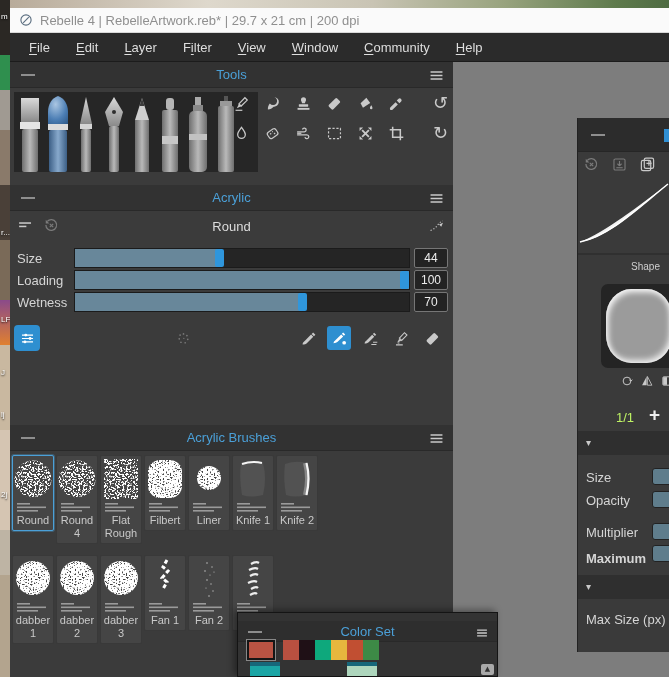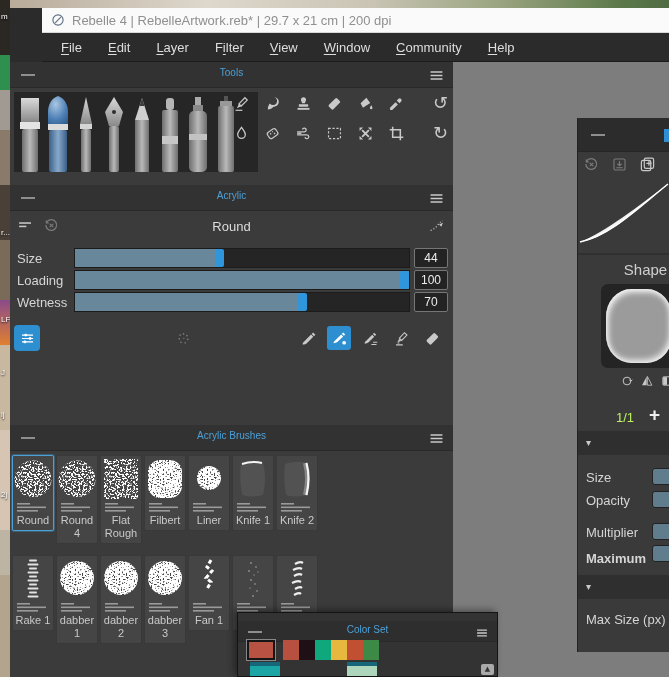--- a/index.html
+++ b/index.html
@@ -5,31 +5,31 @@
   html,body{margin:0;padding:0;background:#555;}
   *{box-sizing:border-box;font-family:"Liberation Sans",sans-serif;}
   #root{position:relative;width:669px;height:677px;overflow:hidden;background:#3a3a36;}
   
   .desk-top{position:absolute;left:10px;top:0;right:0;height:8px;
     background:linear-gradient(90deg,#b8ab9a,#ded8cc 30%,#c9c4b4 55%,#98a37e 75%,#5e7a4c 92%,#4e6b42);}
   .desk-left{position:absolute;left:0;top:0;width:10px;height:677px;}
   .desk-left .blk{width:10px;}
   .frag{position:absolute;left:1px;color:#fff;font-size:8px;text-shadow:0 1px 2px #000;}
   
-  #window{position:absolute;left:10px;top:8px;width:659px;height:669px;background:#2b2b2b;padding-left:32px;}
+  #window{position:absolute;left:10px;top:8px;width:659px;height:669px;background:#2b2b2b;}
   #titlebar{height:25px;background:#fafafa;display:flex;align-items:center;gap:7px;padding-left:9px;border-bottom:1px solid #d8d8d8;}
   #title-text{color:#8f8f8f;font-size:13px;white-space:nowrap;}
   #menubar{height:29px;background:#2b2b2b;display:flex;align-items:center;padding-left:6px;border-bottom:1px solid #1c1c1c;}
   .menu-item{color:#dedede;font-size:13px;padding:5px 13px;cursor:default;}
   .menu-item u{text-underline-offset:2px;}
   #canvasarea{position:absolute;left:443px;top:54px;right:0;bottom:0;background:#7d7d7d;}
   
   .panel{position:absolute;background:#3b3b3b;}
   .phead{height:26px;background:#323232;position:relative;border-bottom:1px solid #292929;}
-  .ptitle{position:absolute;left:0;right:0;top:5px;text-align:center;color:#4ba0d8;font-size:10px;}
+  .ptitle{position:absolute;left:0;right:0;top:5px;text-align:center;color:#4ba0d8;font-size:13px;}
   .pdash{position:absolute;left:11px;top:12px;width:14px;height:2px;background:#8e8e8e;}
   .pham{position:absolute;right:8px;top:5px;color:#909090;}
   .ic{display:inline-block;color:#c9c9c9;}
   .ic svg{width:17px;height:17px;display:block;}
   .ic.dim{color:#7a7a7a;}
   .ic.sm svg{width:14px;height:14px;}
   .glyph{font-family:"DejaVu Sans",sans-serif;color:#c9c9c9;font-size:18px;line-height:1;}
   
   #tools-panel{left:0;top:54px;width:443px;height:123px;}
   #brush-strip{position:absolute;left:4px;top:30px;width:244px;height:80px;background:#262626;display:flex;align-items:flex-end;padding:0 2px;}
@@ -60,21 +60,21 @@
   .thumb svg{width:40px;height:58px;display:block;margin:0 auto;}
   .tlabel{font-size:11px;color:#c9c9c9;text-align:center;padding:0 1px 3px;line-height:1.2;word-wrap:break-word;}
   
   #right-panel{left:567px;top:110px;width:92px;height:534px;background:#3a3a3a;border-left:1px solid #222;overflow:hidden;}
   .rp-head{height:34px;background:#2c2c2c;position:relative;border-bottom:1px solid #262626;}
   .rp-head .pdash{top:16px;left:13px;}
   .title-sliver{position:absolute;right:0;top:11px;width:5px;height:13px;background:#2f8fd4;}
   #rp-icons{position:absolute;left:5px;top:38px;display:flex;gap:11px;align-items:center;}
   #rp-stroke{position:absolute;left:0;top:58px;width:92px;height:76px;}
   .rp-div{position:absolute;left:0;right:0;top:135px;height:2px;background:#303030;}
-  #shape-label{position:absolute;top:143px;left:44px;right:0;text-align:center;color:#cfcfcf;font-size:15px;}
+  #shape-label{position:absolute;top:143px;left:44px;right:0;text-align:center;color:#cfcfcf;font-size:10px;}
   #shape-thumb{position:absolute;left:23px;top:166px;width:76px;height:84px;background:#242424;border-radius:7px;}
   #shape-blob{margin:5px;width:66px;height:74px;background:#9b9b9b;border-radius:38%;
     box-shadow:inset 2px 3px 6px rgba(255,255,255,.95), inset -2px -3px 6px rgba(255,255,255,.85);}
   #shape-icons{position:absolute;top:256px;left:42px;display:flex;gap:6px;}
   #page-ind{position:absolute;left:38px;top:292px;color:#bef264;font-size:13px;}
   #add-btn{position:absolute;left:71px;top:286px;color:#eee;font-size:19px;font-weight:bold;}
   .cbar{position:absolute;left:0;right:0;height:24px;background:#2f2f2f;color:#c9c9c9;font-size:10px;padding:6px 0 0 8px;}
   #cbar1{top:313px;} #cbar2{top:457px;}
   .prow{position:absolute;left:8px;color:#d5d5d5;font-size:13px;}
   .stub{position:absolute;right:-5px;width:22px;height:17px;background:#5f7d8c;border:1px solid #222;border-radius:3px;}
@@ -521,42 +521,20 @@
                   <rect x="4" y="47" width="13" height="1.6"></rect>
                   <rect x="4" y="50.5" width="29" height="1.6"></rect>
                   <rect x="4" y="54" width="21" height="1.6"></rect>
                 </g>
               </svg>
             </div>
             <div class="tlabel">Knife 2</div>
           </div>
         </div>
       <div class="trow" id="tiles-r2" style="top:130px;">
-          <div class="tile">
-            <div class="thumb">
-              <svg viewBox="0 0 40 58">
-                <rect x="16" y="3.5" width="8" height="2" rx="1" fill="#e2e2e2"></rect>
-                <rect x="14.5" y="7.5" width="11" height="2" rx="1" fill="#e2e2e2"></rect>
-                <rect x="16" y="11.5" width="8" height="2" rx="1" fill="#e2e2e2"></rect>
-                <rect x="14.5" y="15.5" width="11" height="2" rx="1" fill="#e2e2e2"></rect>
-                <rect x="16" y="19.5" width="8" height="2" rx="1" fill="#e2e2e2"></rect>
-                <rect x="14.5" y="23.5" width="11" height="2" rx="1" fill="#e2e2e2"></rect>
-                <rect x="16" y="27.5" width="8" height="2" rx="1" fill="#e2e2e2"></rect>
-                <rect x="14.5" y="31.5" width="11" height="2" rx="1" fill="#e2e2e2"></rect>
-                <rect x="16" y="35.5" width="8" height="2" rx="1" fill="#e2e2e2"></rect>
-                <rect x="14.5" y="39.5" width="11" height="2" rx="1" fill="#e2e2e2"></rect>
-                <g fill="#9a9a9a">
-                  <rect x="4" y="47" width="13" height="1.6"></rect>
-                  <rect x="4" y="50.5" width="29" height="1.6"></rect>
-                  <rect x="4" y="54" width="21" height="1.6"></rect>
-                </g>
-              </svg>
-            </div>
-            <div class="tlabel">Rake 1</div>
-          </div>
           <div class="tile">
             <div class="thumb">
               <svg viewBox="0 0 40 58">
                 <circle cx="20" cy="22" r="17" fill="#f0f0f0" filter="url(#spk2)"></circle>
                 <g fill="#9a9a9a">
                   <rect x="4" y="47" width="13" height="1.6"></rect>
                   <rect x="4" y="50.5" width="29" height="1.6"></rect>
                   <rect x="4" y="54" width="21" height="1.6"></rect>
                 </g>
               </svg>

